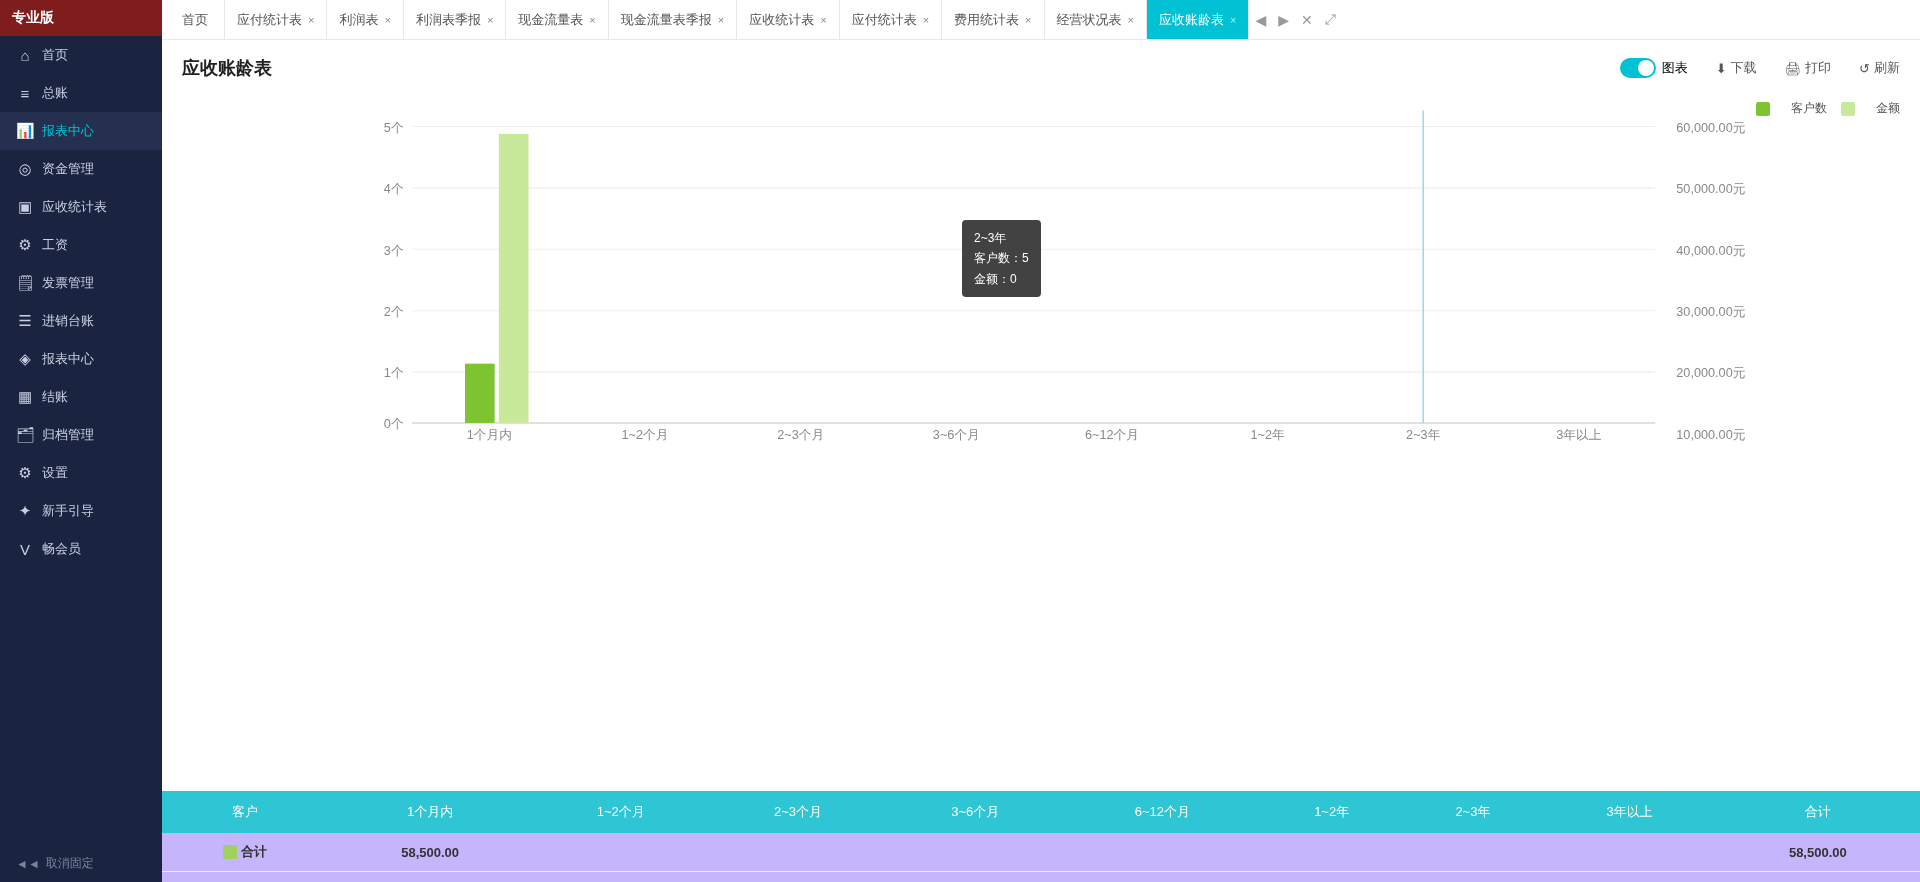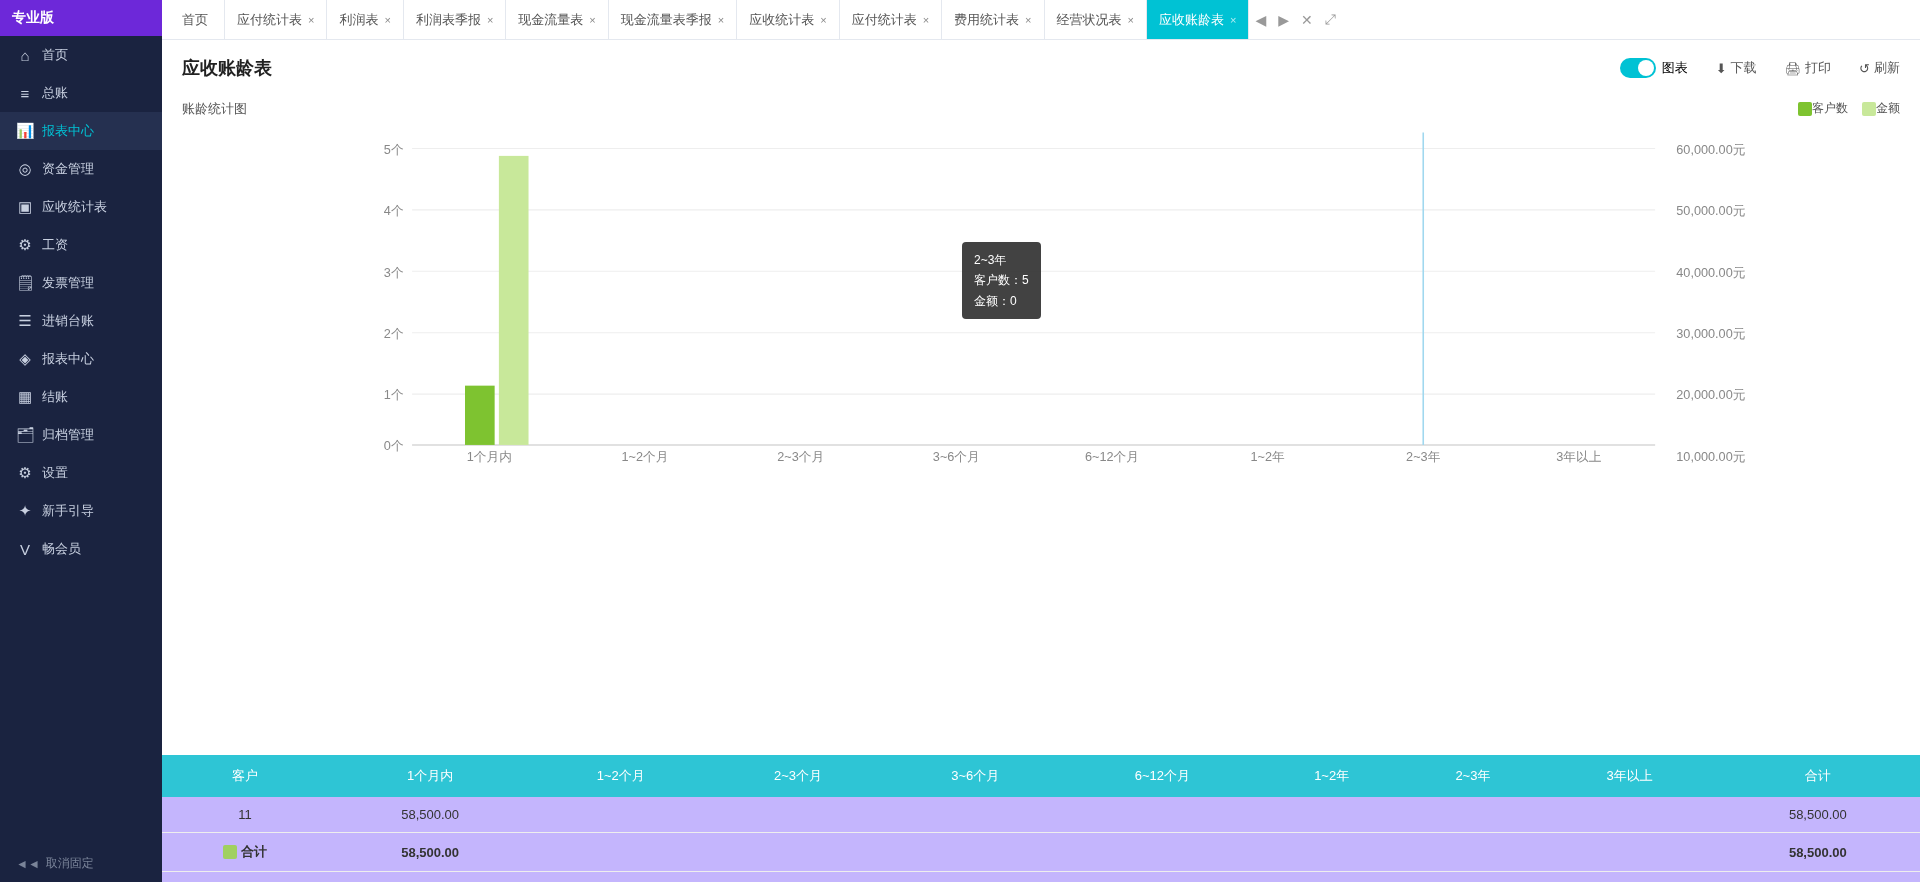--- a/index.html
+++ b/index.html
@@ -9,21 +9,21 @@
     .sidebar {
       width: 162px;
       background: #1a2340;
       color: #c8d0e0;
       display: flex;
       flex-direction: column;
       flex-shrink: 0;
       height: 100%;
     }
     .sidebar-logo {
-      background: #6d28d9;
+      background: #7f1d1d;
       height: 36px;
       display: flex;
       align-items: center;
       padding: 0 12px;
       font-size: 14px;
       font-weight: bold;
       color: white;
     }
     .sidebar-item {
       display: flex;
@@ -176,21 +176,21 @@
     .chart-legend {
       position: absolute;
       top: 10px;
       right: 20px;
       display: flex;
       align-items: center;
       gap: 14px;
       font-size: 12px;
       color: #555;
     }
-    .legend-item { display: flex; align-items: center; gap: 0; }
+    .legend-item { display: flex; align-items: center; gap: 21px; }
     .legend-dot { width: 14px; height: 14px; border-radius: 2px; }
 
     
     .chart-svg-wrap {
       width: 100%;
       height: 360px;
       position: relative;
       text-decoration: underline;
     }
 
@@ -392,21 +392,20 @@
           <span>打印</span>
         </div>
         <div class="action-btn">
           <span>↺</span>
           <span>刷新</span>
         </div>
       </div>
     </div>
 
     <div class="chart-area">
-      <div class="chart-title">账龄统计图</div>
       <div class="chart-legend">
         <div class="legend-item">
           <div class="legend-dot" style="background:#7ec330;"></div>
           <span>客户数</span>
         </div>
         <div class="legend-item">
           <div class="legend-dot" style="background:#c8e89a;"></div>
           <span>金额</span>
         </div>
       </div>
@@ -473,32 +472,20 @@
             <th>2~3个月</th>
             <th>3~6个月</th>
             <th>6~12个月</th>
             <th>1~2年</th>
             <th>2~3年</th>
             <th>3年以上</th>
             <th>合计</th>
           </tr>
         </thead>
         <tbody>
-          <tr>
-            <td>11</td>
-            <td>58,500.00</td>
-            <td></td>
-            <td></td>
-            <td></td>
-            <td></td>
-            <td></td>
-            <td></td>
-            <td></td>
-            <td>58,500.00</td>
-          </tr>
           <tr class="total-row">
             <td>
               <div class="total-label">
                 <span class="total-icon"></span>
                 <span>合计</span>
               </div>
             </td>
             <td>58,500.00</td>
             <td></td>
             <td></td>

